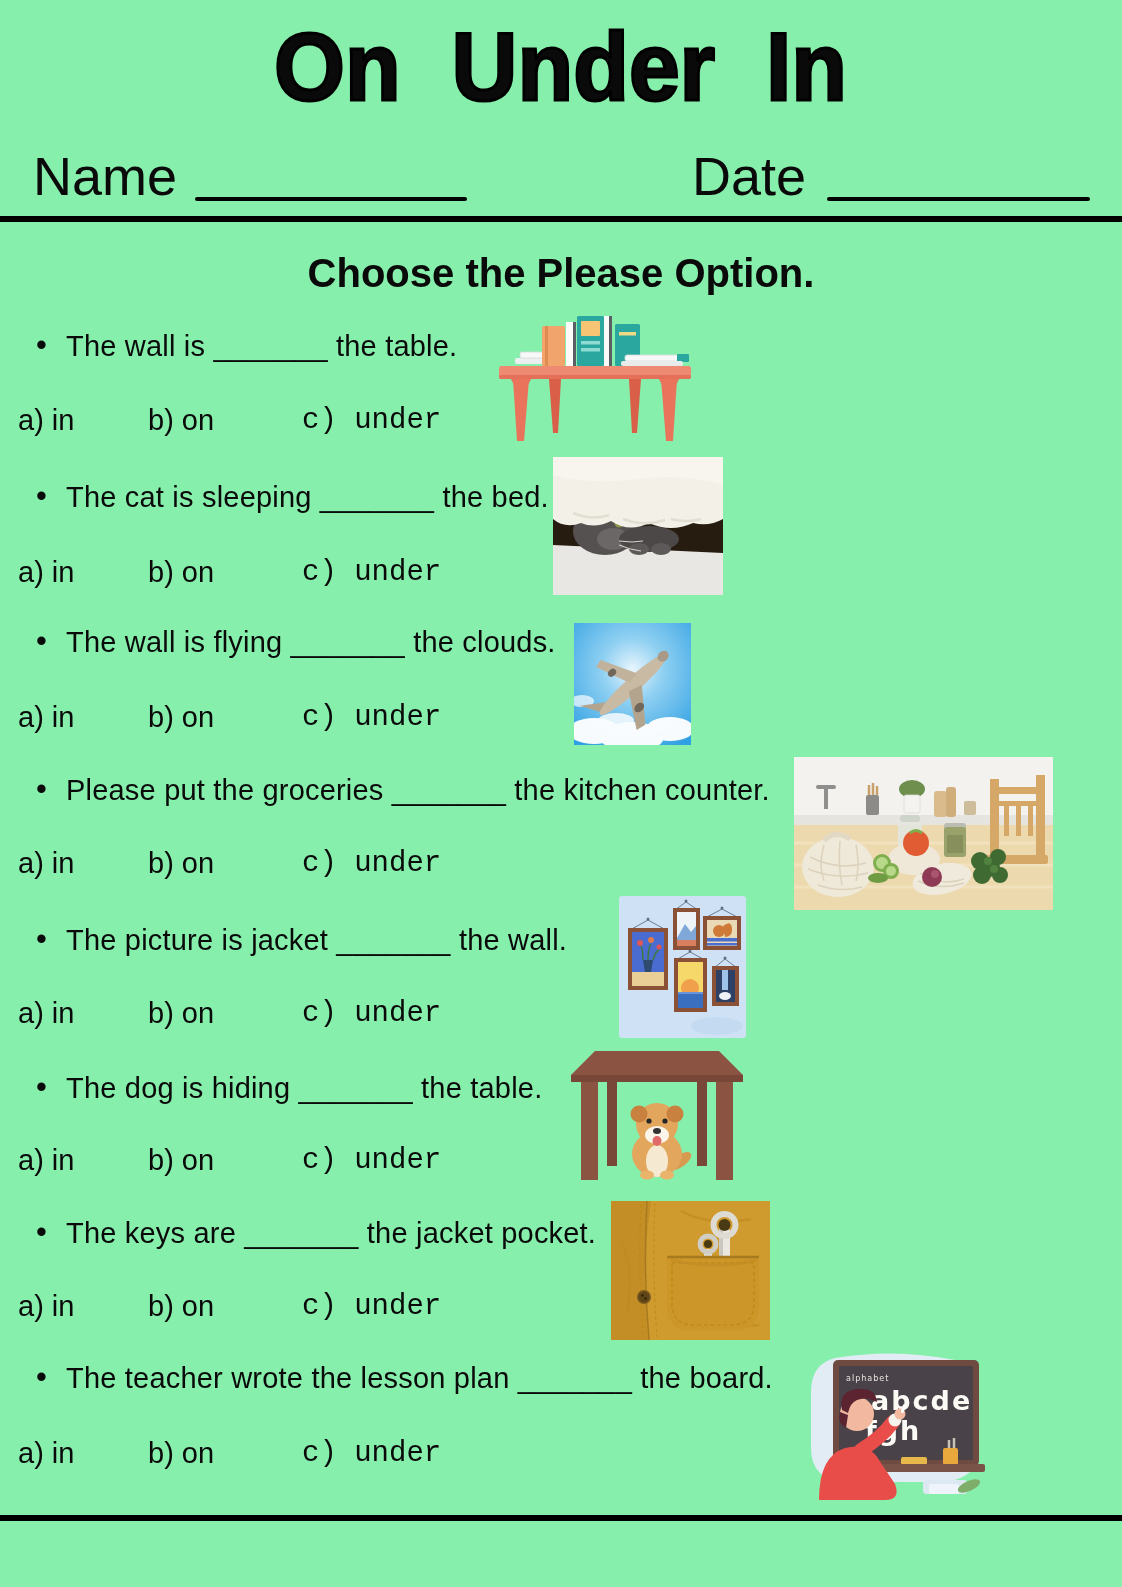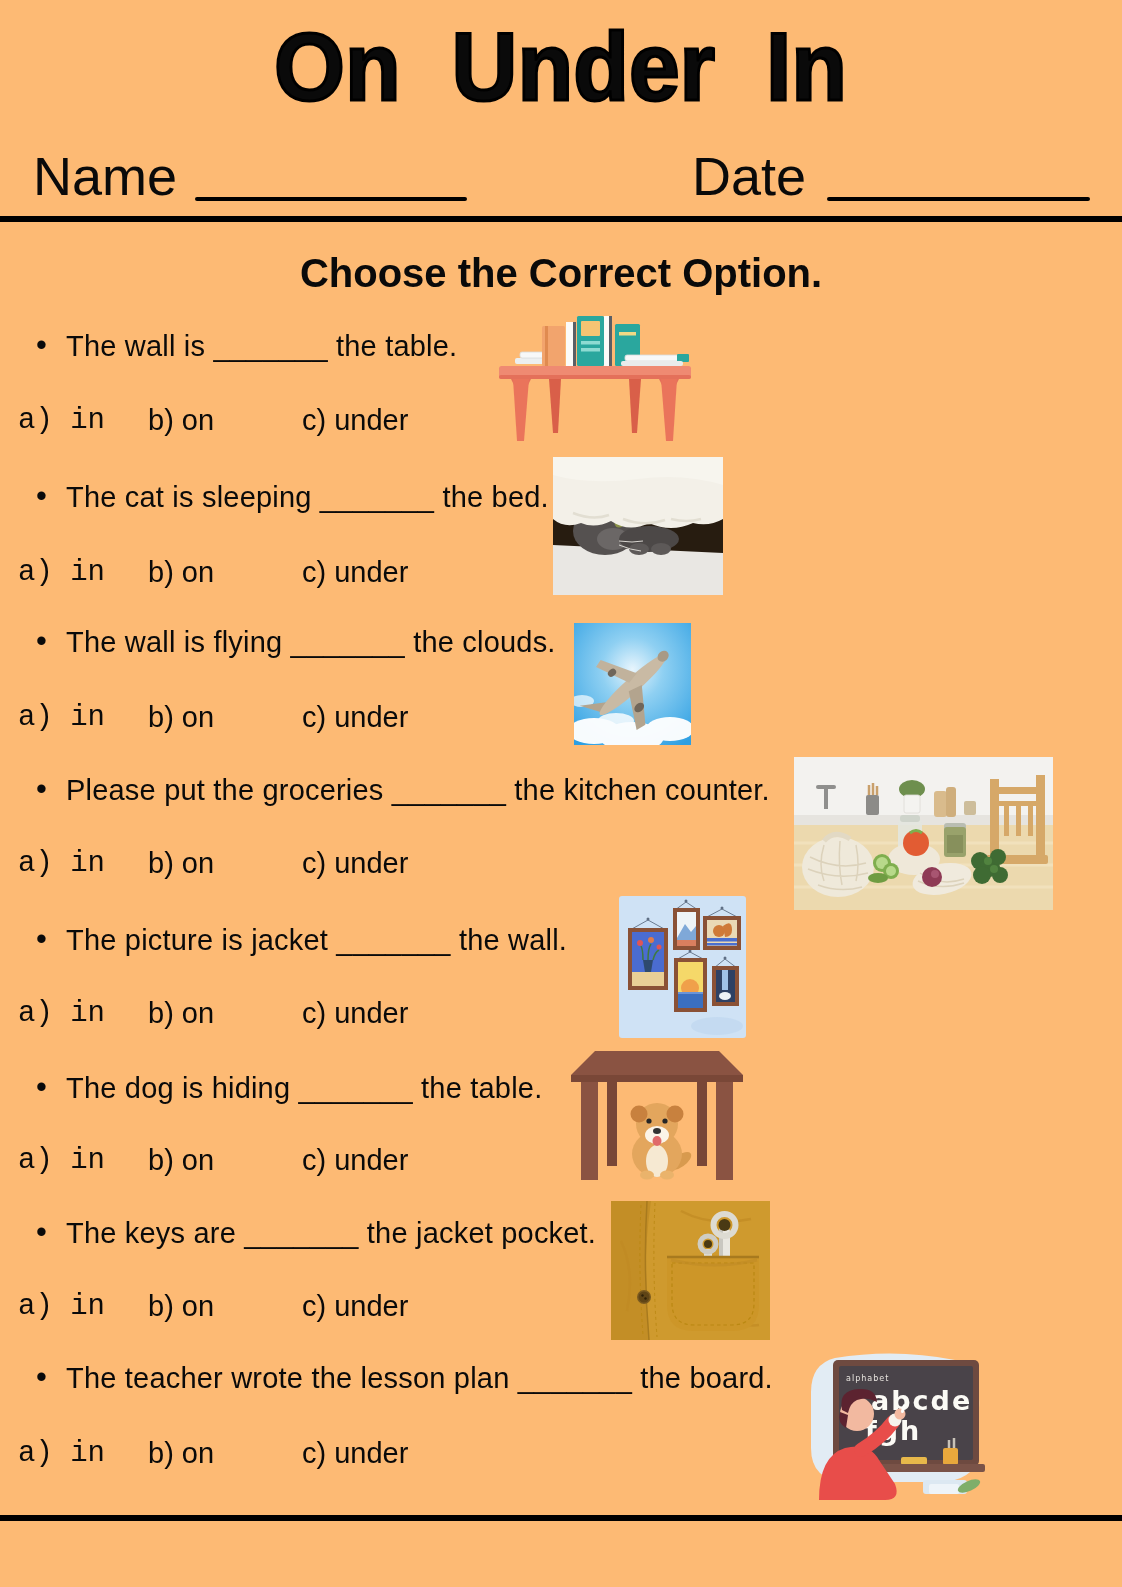--- a/index.html
+++ b/index.html
@@ -1,34 +1,34 @@
 <!DOCTYPE html>
 <html><head>
 <meta charset="utf-8">
 <style>
   * { margin:0; padding:0; box-sizing:border-box; }
   body { background:#ffffff; }
-  .page { position:relative; width:1122px; height:1587px; background:#fdba74;
+  .page { position:relative; width:1122px; height:1587px; background:#86efac;
           font-family:"Liberation Sans", sans-serif; color:#0a0a0a; overflow:hidden; }
   .title-wrap { position:absolute; top:12px; left:0; width:100%; text-align:center; }
   .title { display:inline-block; font-size:96px; font-weight:700; letter-spacing:0px;
            word-spacing:0.28em; -webkit-text-stroke:3px #000; transform:scaleX(0.95); }
   .name-label, .date-label { position:absolute; top:145px; font-size:54px; font-weight:400; }
   .name-label { left:33px; }
   .date-label { left:692px; }
   .fill-line { position:absolute; height:4px; background:#000; border-radius:2px; }
   .divider { position:absolute; left:0; width:100%; height:6px; background:#000; }
   .instruction { position:absolute; top:251px; left:0; width:100%;
                  text-align:center; font-size:40px; font-weight:700; }
   .sent { position:absolute; left:66px; font-size:29px; letter-spacing:0.2px; white-space:nowrap; }
   .sent .bullet { position:absolute; left:-30px; top:-3px; font-size:31px; }
   .opts { position:absolute; left:0; width:560px; height:38px; font-size:29px; }
-  .opts .oa { position:absolute; left:18px;font-family:Liberation Mono, monospace; }
+  .opts .oa { position:absolute; left:18px; }
   .opts .ob { position:absolute; left:148px; }
-  .opts .oc { position:absolute; left:302px; }
+  .opts .oc { position:absolute; left:302px;font-family:Liberation Mono, monospace; }
   .img { position:absolute; }
   .img svg { display:block; width:100%; height:100%; }
   .footer-rule { top:1515px; }
   .footer { position:absolute; top:1526px; left:0; width:100%; text-align:center;
             font-size:46px; font-weight:700; color:#1b50a4; letter-spacing:0.5px; }
   .board-text { font-family:"DejaVu Sans", sans-serif; font-weight:700; letter-spacing:2px; }
   .board-small { font-family:"DejaVu Sans", sans-serif; font-weight:400; letter-spacing:1px; }
 </style>
 </head>
 <body>
@@ -36,21 +36,21 @@
 <div class="page">
 
   <div class="title-wrap">
     <span class="title">On Under In</span>
   </div>
   <div class="name-label">Name</div>
   <div class="fill-line" style="left:195px;top:197px;width:272px;"></div>
   <div class="date-label">Date</div>
   <div class="fill-line" style="left:827px;top:197px;width:263px;"></div>
   <div class="divider" style="top:216px;"></div>
-  <div class="instruction">Choose the Correct Option.</div>
+  <div class="instruction">Choose the Please Option.</div>
 
   <div class="sent" style="top:330px"><span class="bullet">•</span><span>The wall is _______ the table.</span></div>
   <div class="opts" style="top:404px">
     <span class="oa">a) in</span>
     <span class="ob">b) on</span>
     <span class="oc">c) under</span>
   </div>
   <div class="img" style="left:497px;top:311px;width:196px;height:132px;">
     <svg viewBox="0 0 196 132">
       <rect x="18" y="47" width="50" height="6" rx="2" fill="#eceff0"></rect>

